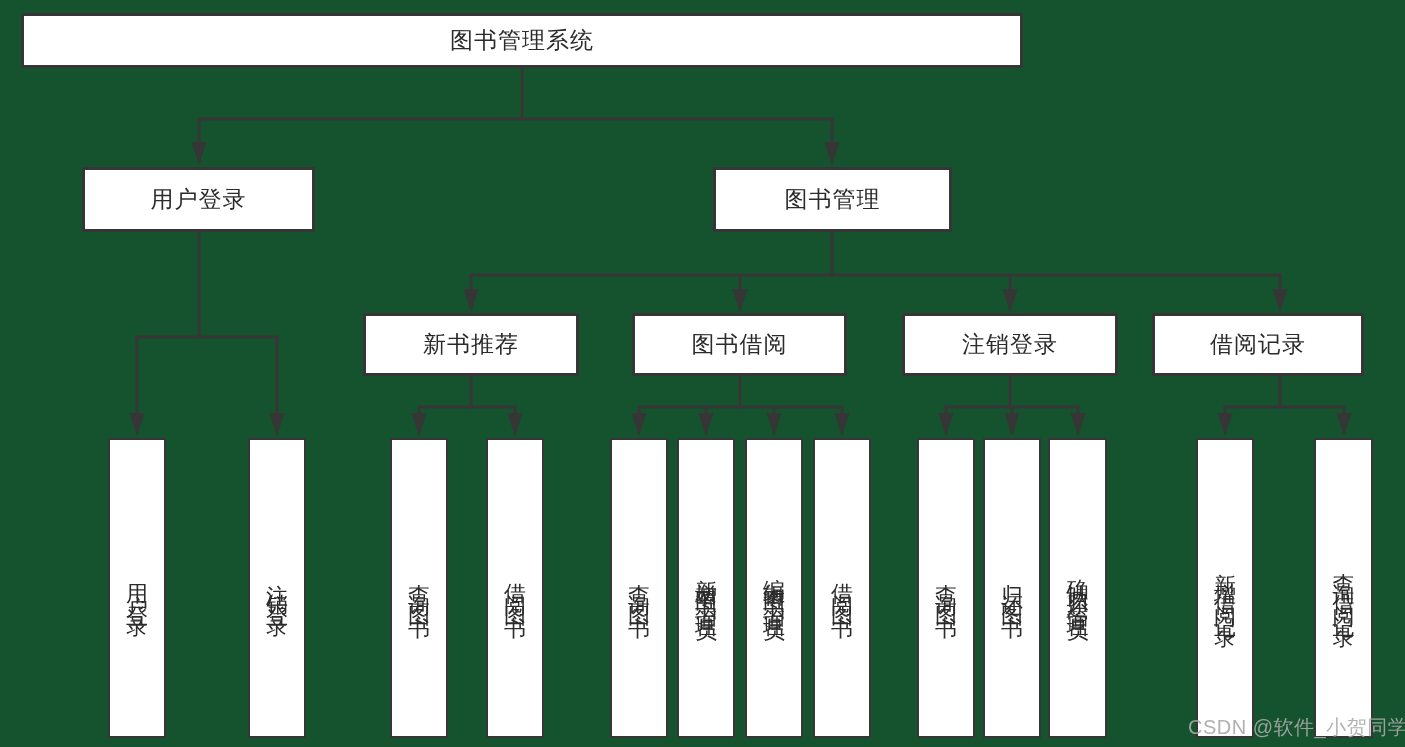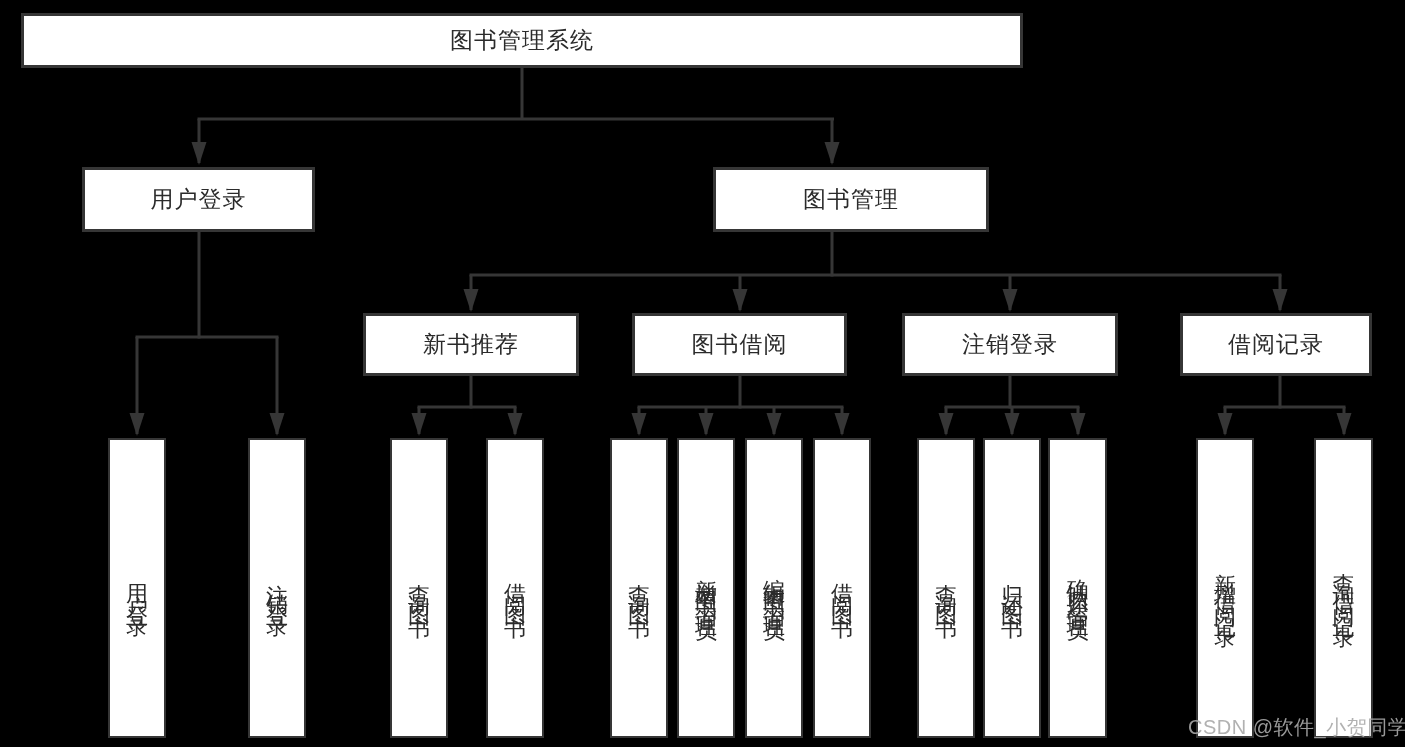--- a/index.html
+++ b/index.html
@@ -1,20 +1,20 @@
 <!DOCTYPE html>
 <html><head>
 <meta charset="utf-8">
 <style>
   html, body { margin: 0; padding: 0; background: #ffffff; }
   .canvas {
     position: relative;
     width: 1405px;
     height: 747px;
-    background: #000000;
+    background: #14532d;
     font-family: "Liberation Sans", "DejaVu Sans", sans-serif;
     overflow: hidden;
   }
   .connectors {
     position: absolute;
     left: 0; top: 0;
     width: 1405px; height: 747px;
     z-index: 1;
   }
   .box {
@@ -50,26 +50,26 @@
     z-index: 3;
     font-size: 20px;
     color: rgba(168,168,168,0.9);
     white-space: nowrap;
     letter-spacing: 0.5px;
   }
 
   
   #n-root   { left: 21px;  top: 13px;  width: 1002px; height: 55px; }
   #n-login  { left: 82px;  top: 167px; width: 233px;  height: 65px; }
-  #n-mgmt   { left: 713px; top: 167px; width: 276px;  height: 65px; }
+  #n-mgmt   { left: 713px; top: 167px; width: 239px;  height: 65px; }
 
   #n-newrec { left: 363px;  top: 313px; width: 216px; height: 63px; }
   #n-borrow { left: 632px;  top: 313px; width: 215px; height: 63px; }
   #n-curr   { left: 902px;  top: 313px; width: 216px; height: 63px; }
-  #n-record { left: 1180px; top: 313px; width: 192px; height: 63px; }
+  #n-record { left: 1152px; top: 313px; width: 212px; height: 63px; }
 
   #l-userlogin { left: 108px;  top: 438px; width: 58px; height: 300px; }
   #l-logout    { left: 248px;  top: 438px; width: 58px; height: 300px; }
   #l-query1    { left: 390px;  top: 438px; width: 58px; height: 300px; }
   #l-borrow1   { left: 486px;  top: 438px; width: 58px; height: 300px; }
   #l-query2    { left: 610px;  top: 438px; width: 58px; height: 300px; }
   #l-addbook   { left: 677px;  top: 438px; width: 58px; height: 300px; }
   #l-editbook  { left: 745px;  top: 438px; width: 58px; height: 300px; }
   #l-borrow2   { left: 813px;  top: 438px; width: 58px; height: 300px; }
   #l-query3    { left: 917px;  top: 438px; width: 58px; height: 300px; }

